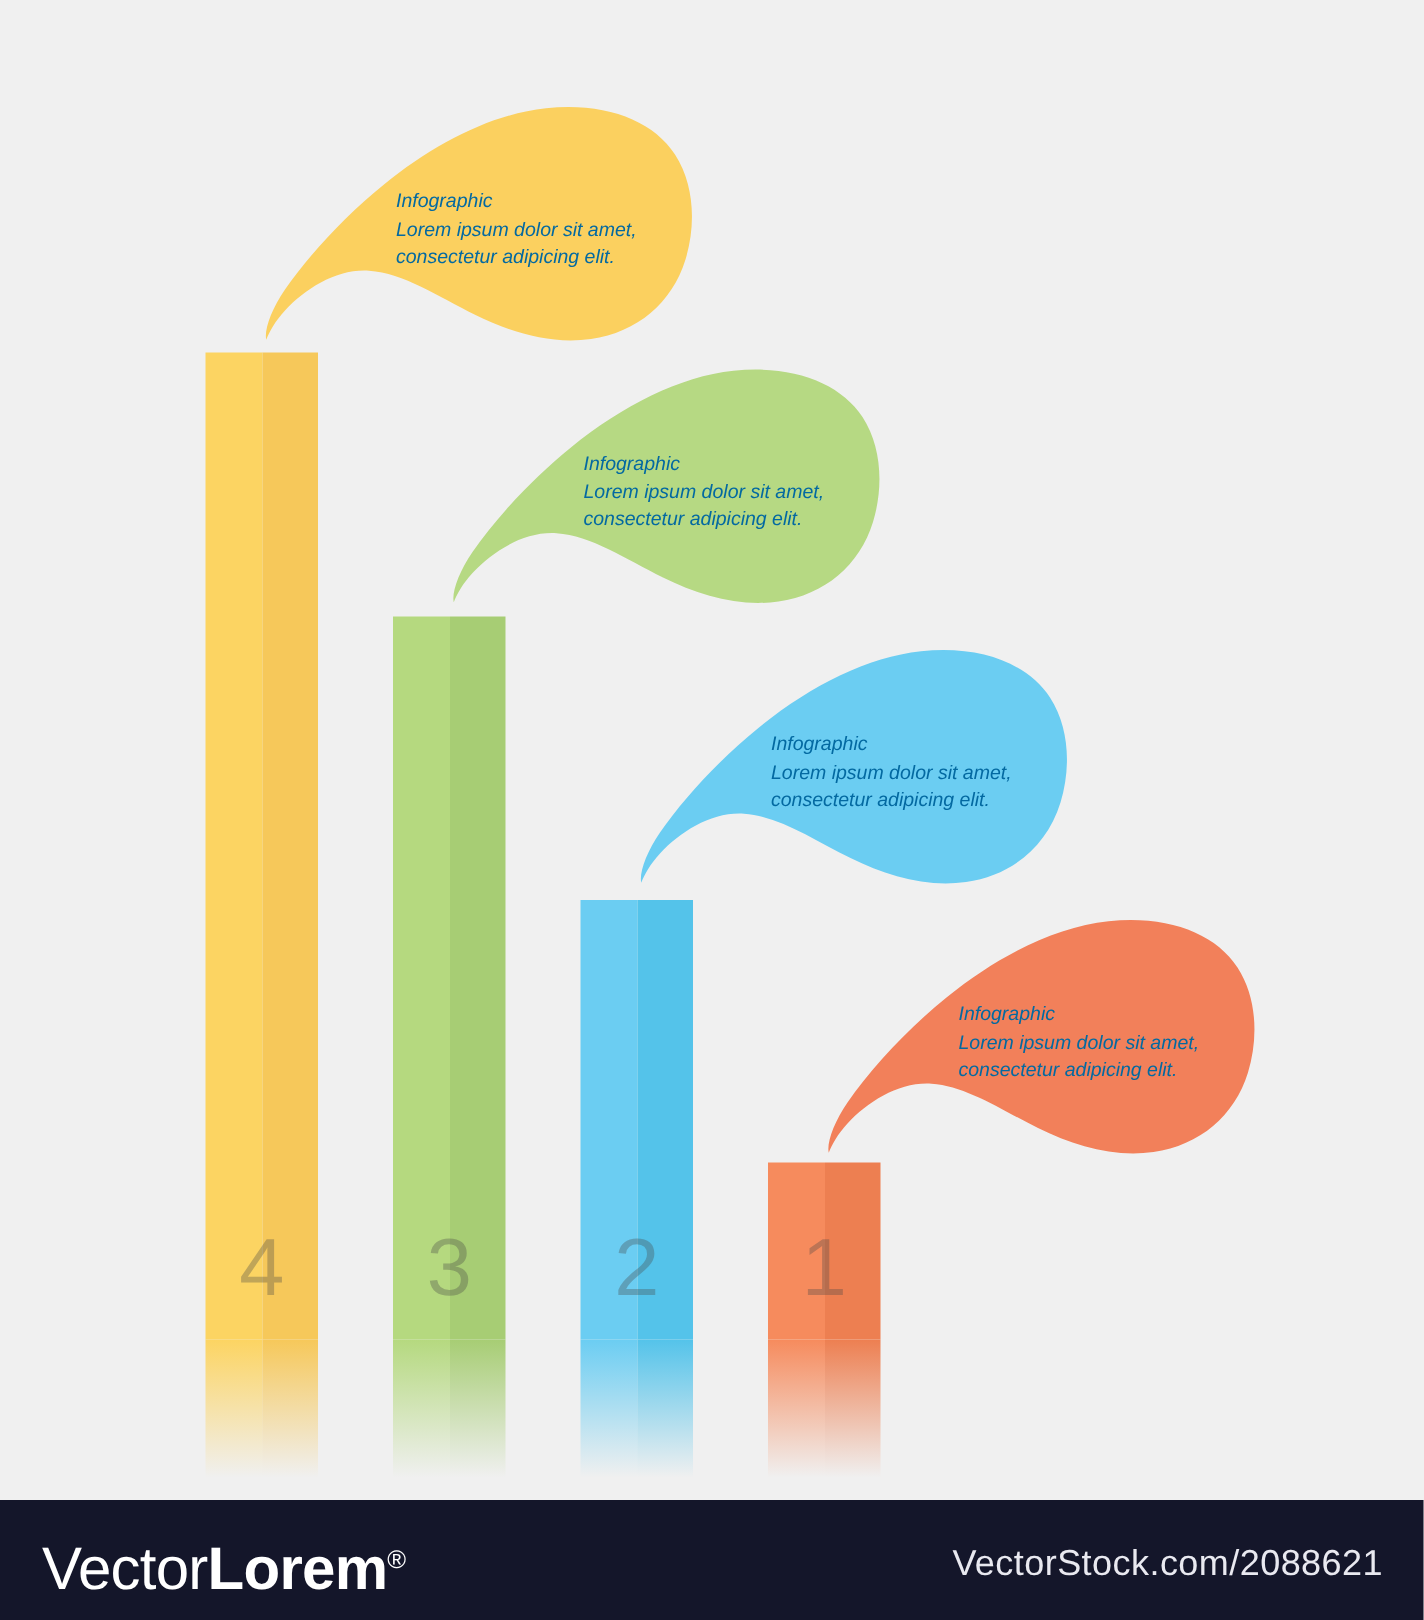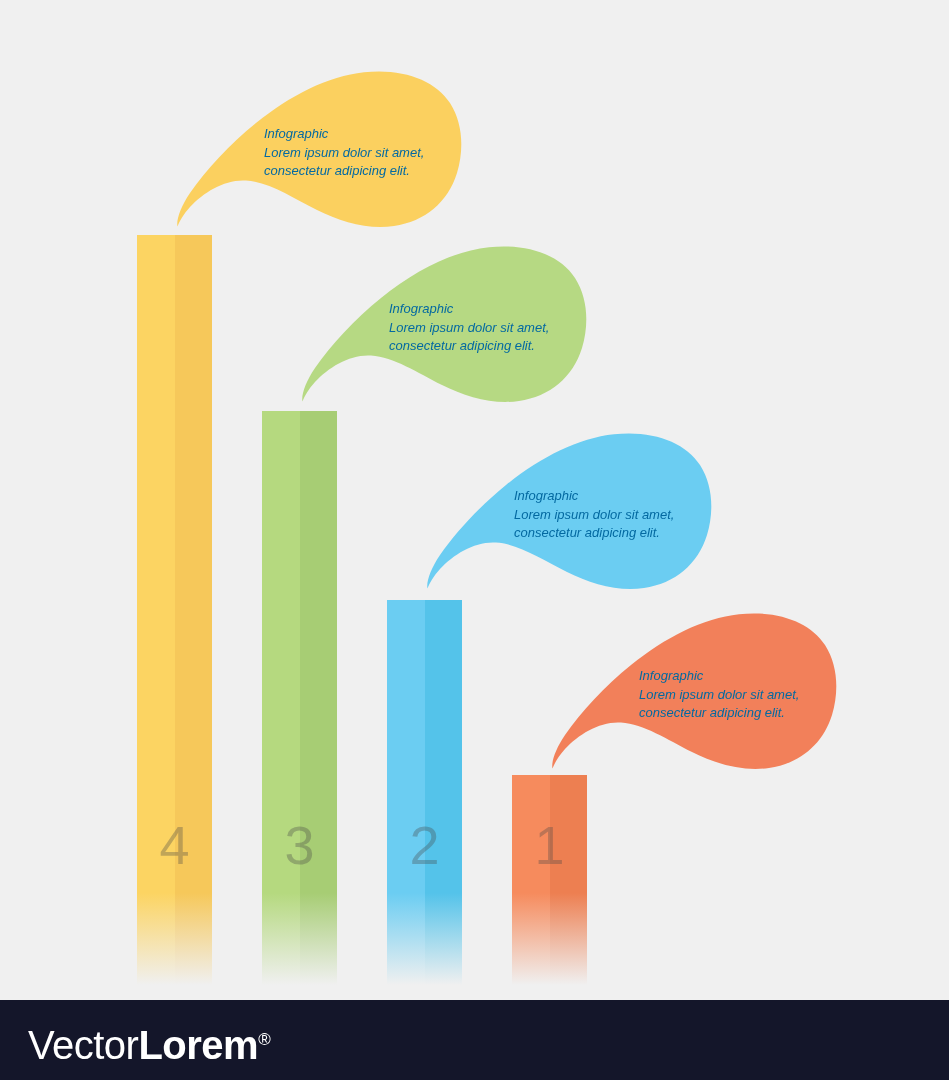--- a/index.html
+++ b/index.html
@@ -229,15 +229,16 @@
             <span class="ln">Lorem ipsum dolor sit amet,</span>
             <span class="ln">consectetur adipicing elit.</span>
           </div>
         </div>
       </div>
 
   </div>
 
   <div id="footer">
     <div id="wm-logo"><span class="light">Vector</span><span class="bold">Lorem</span><span class="reg">®</span></div>
+    <div id="wm-url">VectorStock.com/2088621</div>
   </div>
 
 </div>
 
 </body></html>

